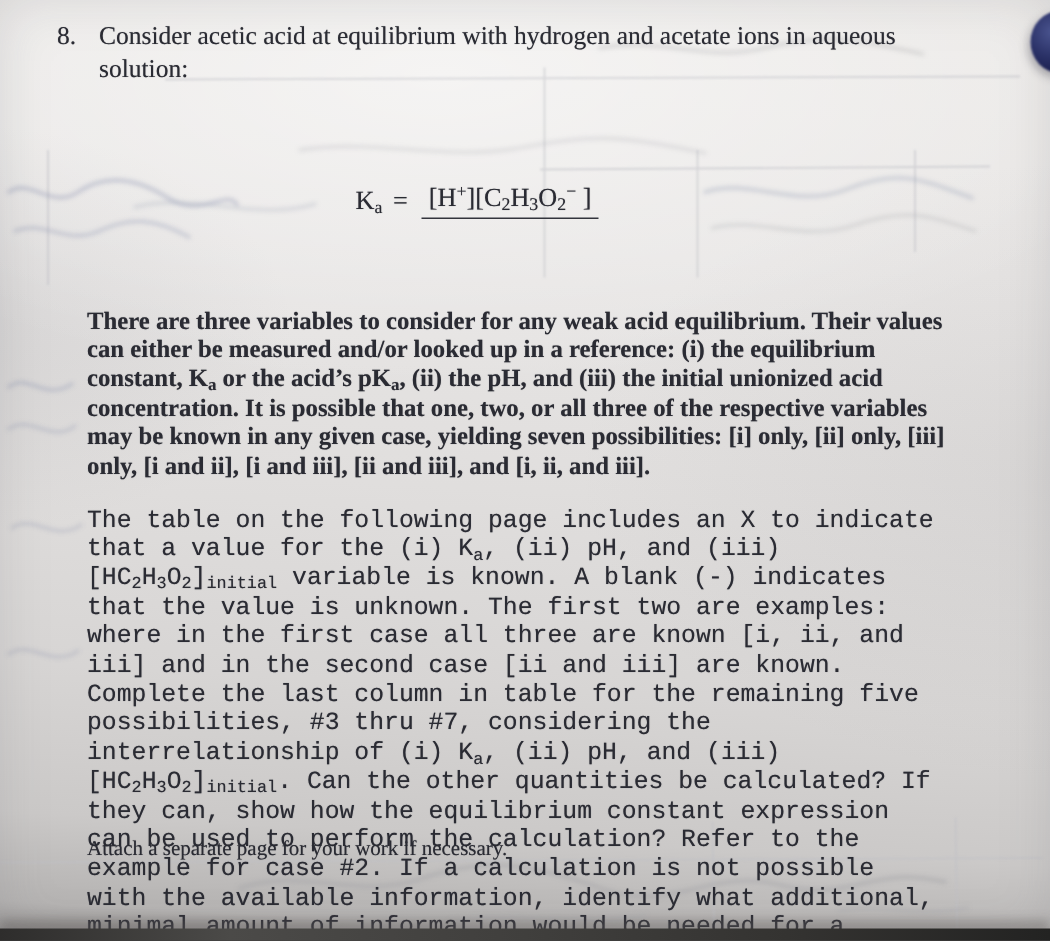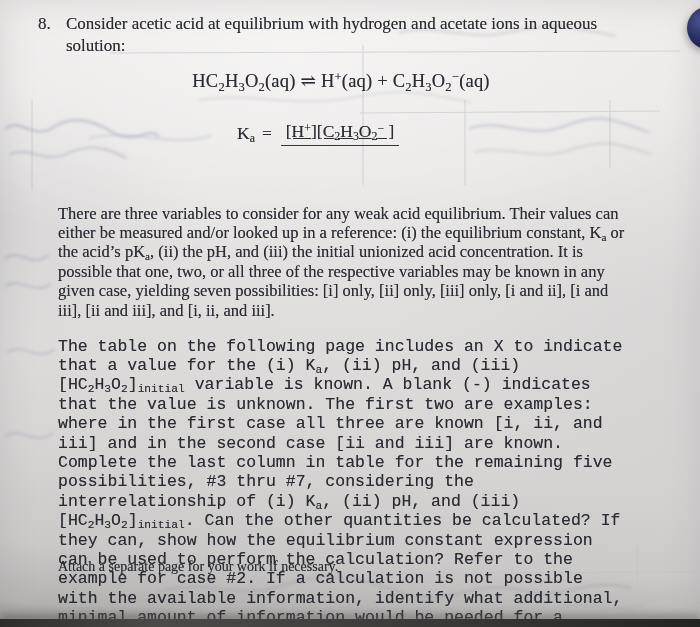--- a/index.html
+++ b/index.html
@@ -16,24 +16,24 @@
   .ink{ text-shadow:0 0 .6px rgba(42,43,51,.55); }
   .content{position:absolute;inset:0;}
   .problem{position:absolute;left:38px;top:13px;width:575px;display:flex;font-size:17px;line-height:21.5px;}
   .problem .num{width:28px;flex:none;}
   .problem .ptxt{width:547px;}
   .equation{position:absolute;left:58px;top:70px;width:566px;text-align:center;font-size:18.5px;letter-spacing:.2px;}
   .ka{position:absolute;left:237px;top:121px;display:flex;align-items:center;font-size:17.5px;}
   .ka .sym{margin-right:7px;}
   .ka .eqs{margin-right:9px;}
   .frac{display:inline-block;text-align:center;}
-  .frac .numr{padding:0 5px 3px;border-bottom:1.4px solid #33343c;text-decoration:underline;}
+  .frac .numr{padding:0 5px 3px;border-bottom:1.4px solid #33343c;}
   .frac .denr{padding-top:2px;}
   .para{position:absolute;left:58px;width:574px;font-size:16.5px;line-height:19.4px;text-align:left;}
-  .para.p1{top:187px;}
+  .para.p1{top:187px;font-weight:bold;}
   .para.p2{top:320px;font-family:Liberation Mono, monospace;}
   .attach{position:absolute;left:58px;top:545px;width:574px;font-size:14px;}
   sub,sup{line-height:0;font-size:68%;}
   sub{vertical-align:-.28em;}
   sup{vertical-align:.45em;}
   .bleed{position:absolute;inset:0;pointer-events:none;}
   .bottom-strip{
     position:absolute;left:0;right:0;bottom:0;height:8px;
     background:linear-gradient(90deg,#2e2d2c 0%,#4b4a48 22%,#403f3d 50%,#343331 75%,#232322 100%);
     box-shadow:0 -5px 7px rgba(90,87,84,.45);
@@ -91,21 +91,20 @@
     </g>
   </svg>
 
   <div class="content ink">
 
     <div class="problem">
       <span class="num">8.</span>
       <span class="ptxt">Consider acetic acid at equilibrium with hydrogen and acetate ions in aqueous solution:</span>
     </div>
 
-    <div class="equation">HC<sub>2</sub>H<sub>3</sub>O<sub>2</sub>(aq) ⇌ H<sup>+</sup>(aq) + C<sub>2</sub>H<sub>3</sub>O<sub>2</sub><sup>−</sup>(aq)</div>
 
     <div class="ka">
       <span class="sym">K<sub>a</sub></span>
       <span class="eqs">=</span>
       <span class="frac">
         <span class="numr" style="display:block">[H<sup>+</sup>][C<sub>2</sub>H<sub>3</sub>O<sub>2</sub><sup>−</sup> ]</span>
       </span>
     </div>
 
     <p class="para p1">There are three variables to consider for any weak acid equilibrium. Their values can either be measured and/or looked up in a reference: (i) the equilibrium constant, K<sub>a</sub> or the acid’s pK<sub>a</sub>, (ii) the pH, and (iii) the initial unionized acid concentration. It is possible that one, two, or all three of the respective variables may be known in any given case, yielding seven possibilities: [i] only, [ii] only, [iii] only, [i and ii], [i and iii], [ii and iii], and [i, ii, and iii].</p>

